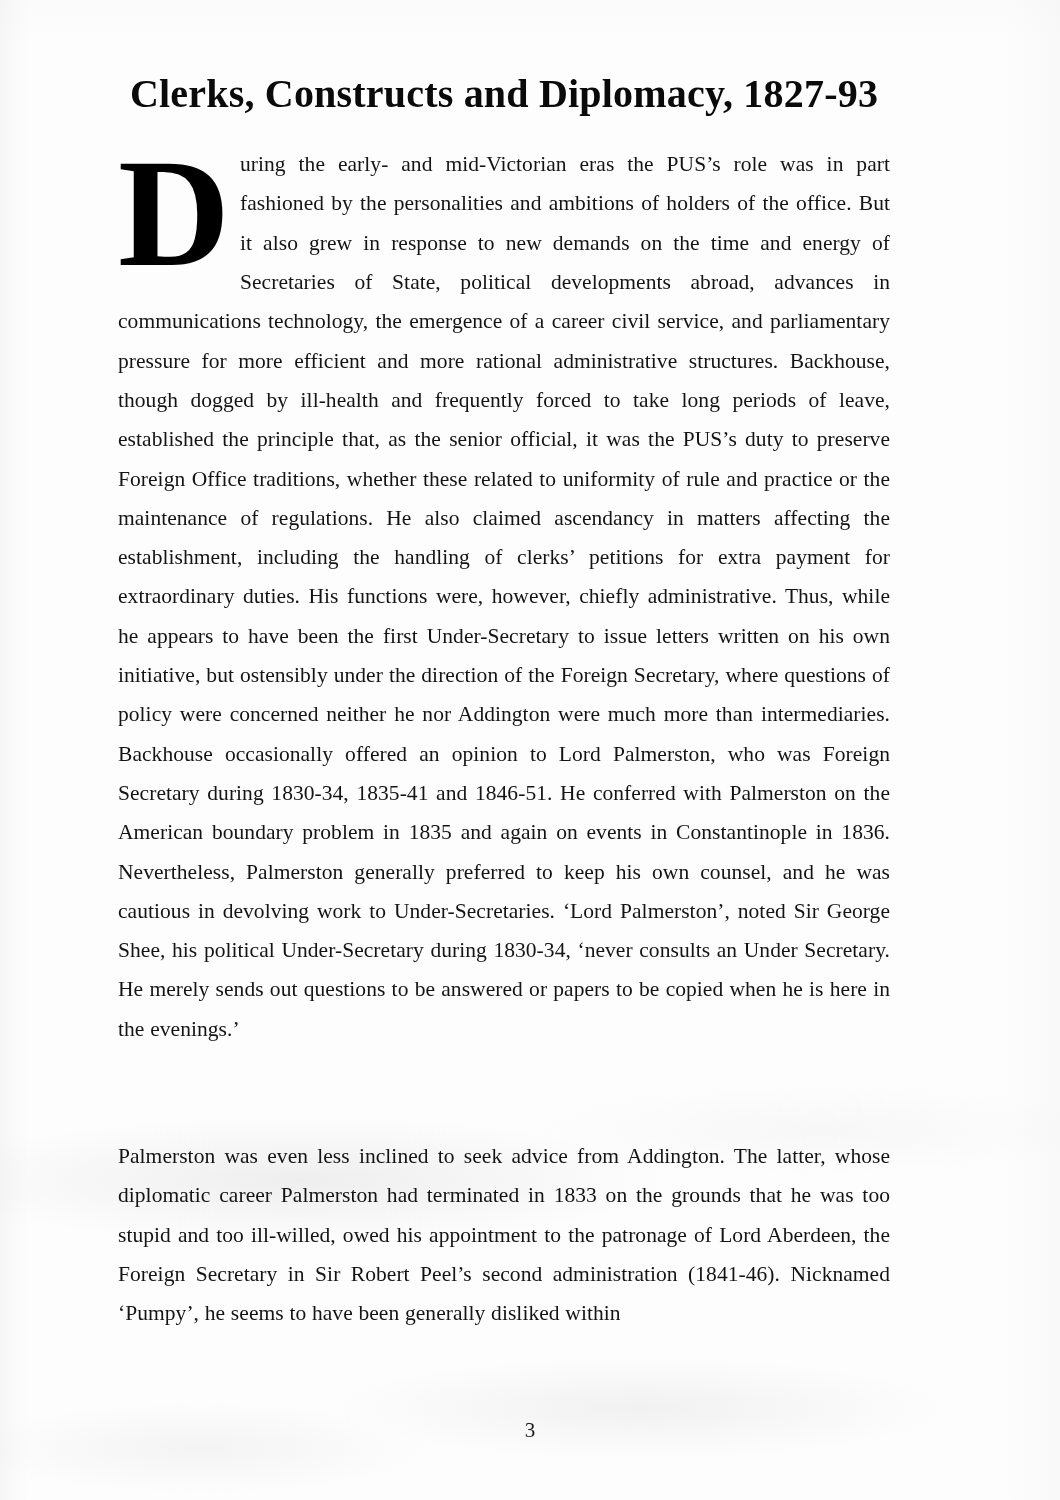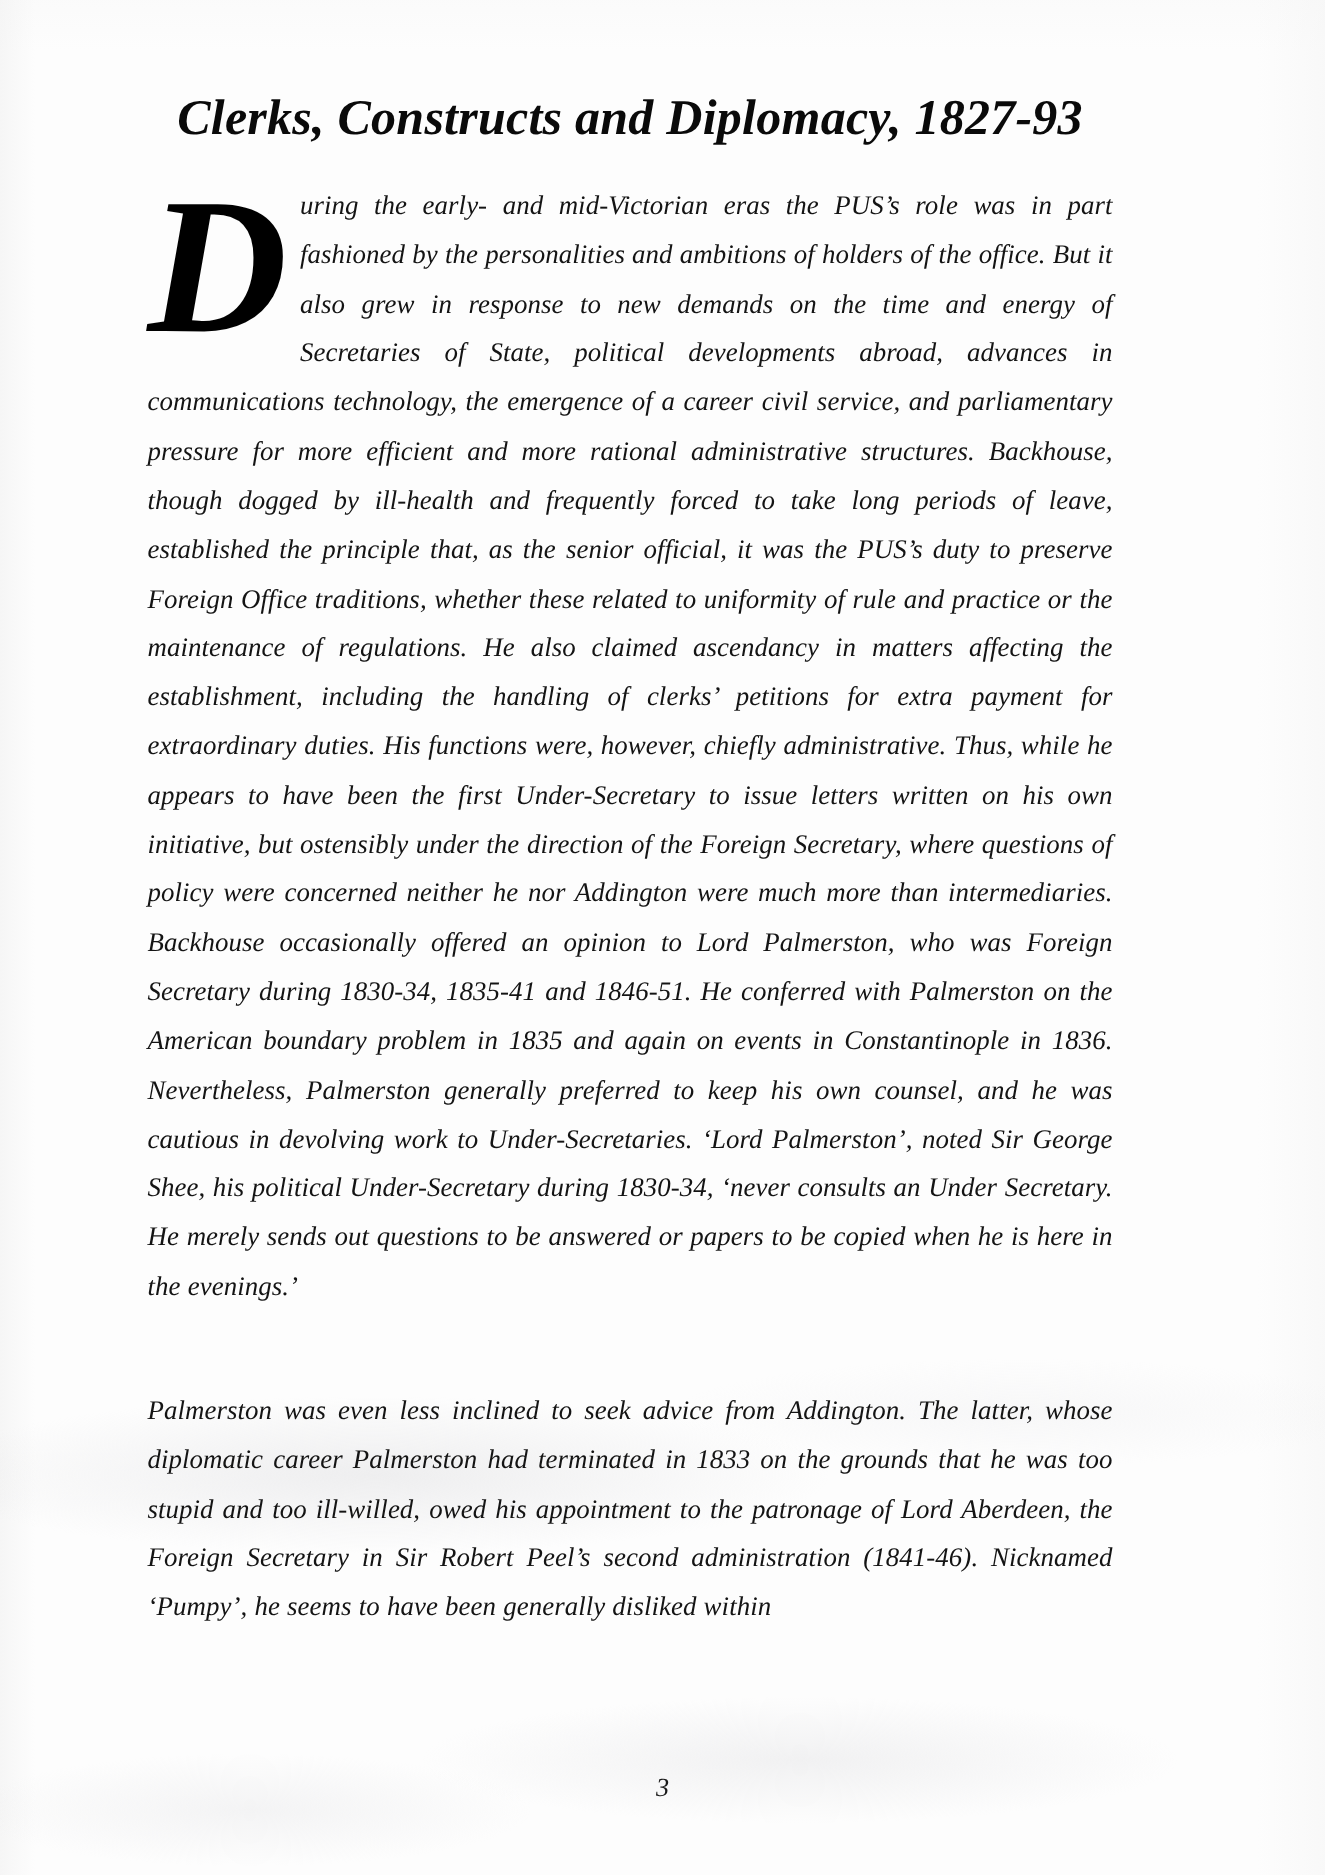--- a/index.html
+++ b/index.html
@@ -19,21 +19,20 @@
     position: relative;
     width: 1060px;
     height: 1500px;
     background:
       linear-gradient(90deg, rgba(240,240,240,0.55) 0px, rgba(252,252,252,0.0) 28px),
       linear-gradient(270deg, rgba(243,243,243,0.45) 0px, rgba(253,253,253,0.0) 55px),
       linear-gradient(180deg, rgba(246,246,246,0.35) 0px, rgba(255,255,255,0) 40px),
       #fdfdfd;
     box-sizing: border-box;
     overflow: hidden;
-    font-style: italic;
   }
 
   
   .scan-noise {
     position: absolute;
     left: 0; top: 0; right: 0; bottom: 0;
     pointer-events: none;
     background:
       radial-gradient(ellipse 520px 90px at 300px 1180px, rgba(228,228,230,0.55), rgba(255,255,255,0) 70%),
       radial-gradient(ellipse 420px 70px at 640px 1408px, rgba(231,231,233,0.5), rgba(255,255,255,0) 72%),
@@ -71,21 +70,21 @@
     font-size: 21.5px;
     line-height: 39.3px;
     text-align: justify;
     color: #121212;
     color: #141414;
     letter-spacing: 0.05px;
     word-spacing: 0.3px;
   }
 
   .para + .para {
-    margin-top: 60px;
+    margin-top: 88px;
   }
 
   .dropcap {
     float: left;
     font-size: 155px;
     line-height: 0.80;
     font-weight: bold;
     margin: 6px 10px -6px 0;
     color: #000000;
     font-family: "Liberation Serif", "DejaVu Serif", serif;

